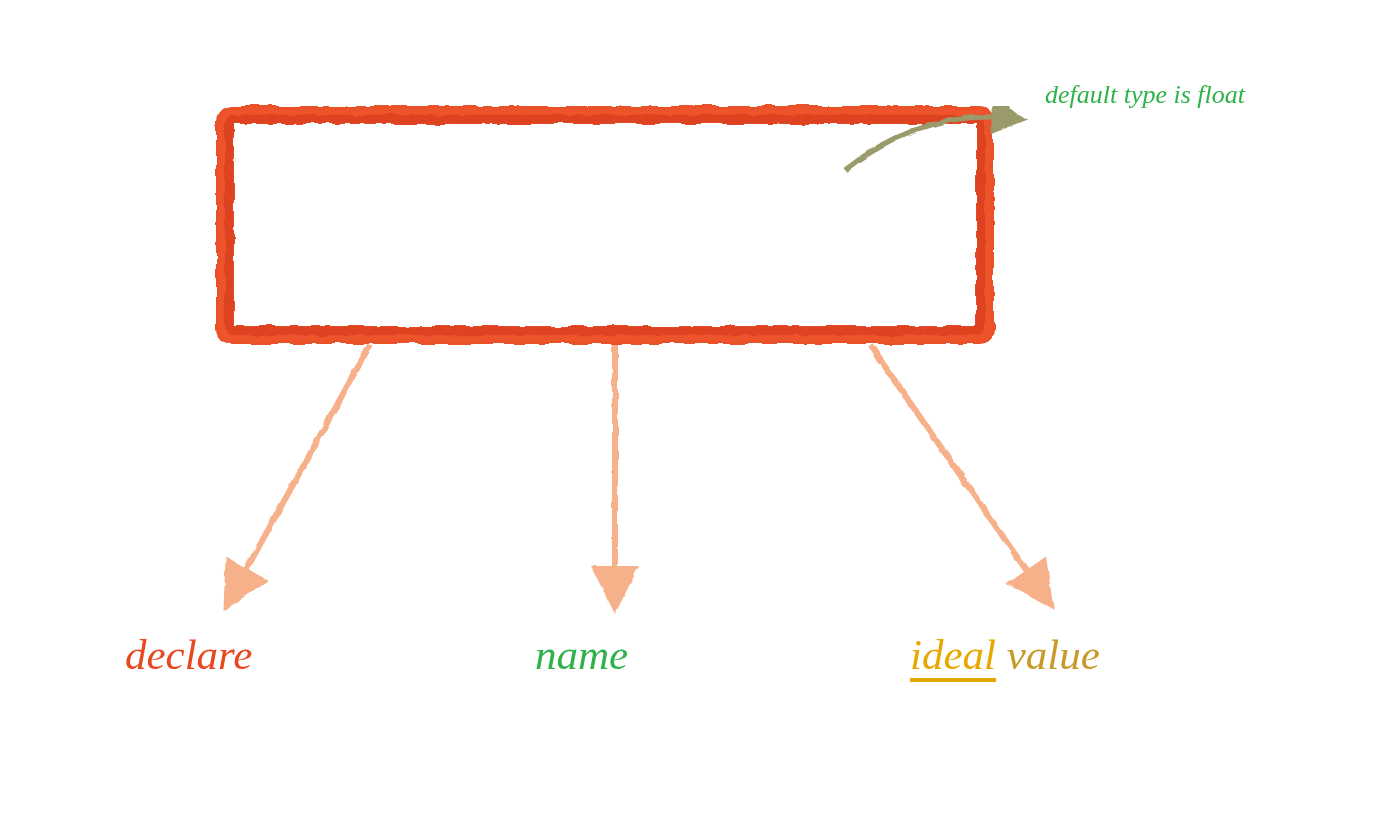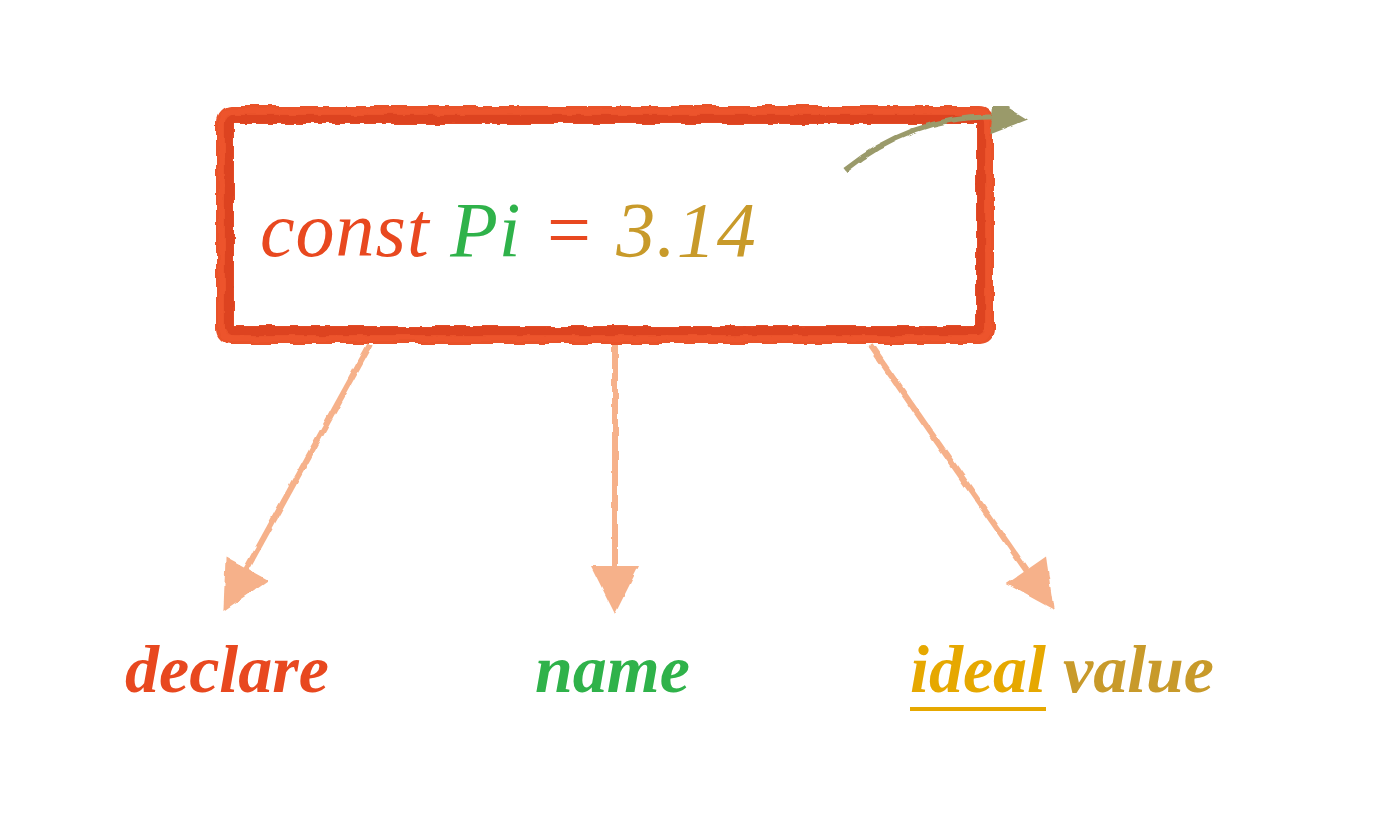--- a/index.html
+++ b/index.html
@@ -35,23 +35,22 @@
     letter-spacing: 1px;
   }
   .kw-const  { color: #e8481f; }
   .kw-name   { color: #2fb24a; }
   .kw-eq     { color: #e8481f; }
   .kw-value  { color: #c89a2a; }
 
   
   .ann {
     position: absolute;
-    font-size: 68px;
+    font-size: 43px;
     font-style: italic;
-    font-weight: bold;
   }
   .ann-declare { left: 125px; top: 630px; color:#e8481f; }
   .ann-name    { left: 535px; top: 630px; color:#2fb24a; }
   .ann-value   { left: 910px; top: 630px; white-space: nowrap; }
   .ideal       { color:#e6a800; border-bottom: 4px solid #e6a800; padding-bottom: 0px;}
   .value-word  { color:#c89a2a; }
 
   .sub-note {
     position: absolute;
     left: 940px;
@@ -113,33 +112,25 @@
       <line x1="615" y1="345" x2="615" y2="590" stroke="#f6b18a" stroke-width="6" marker-end="url(#arrow-peach)"></line>
 
       <line x1="870" y1="345" x2="1040" y2="590" stroke="#f6b18a" stroke-width="6" marker-end="url(#arrow-peach)"></line>
     </g>
 
     <g filter="url(#roughen2)">
       <path d="M 845 170 Q 920 110 1010 118" fill="none" stroke="#9a9a6a" stroke-width="5" marker-end="url(#arrow-olive)"></path>
     </g>
   </svg>
 
-  <div class="code-line">
-    <span class="kw-const">const</span>
-    <span> </span>
-    <span class="kw-name">Pi</span>
-    <span> </span>
-    <span class="kw-eq">=</span>
-    <span> </span>
-    <span class="kw-value">3.14</span>
-  </div>
 
   <div class="ann ann-declare">declare</div>
   <div class="ann ann-name">name</div>
   <div class="ann ann-value">
     <span class="ideal">ideal</span>
     <span> </span>
     <span class="value-word">value</span>
   </div>
 
 
+  <div class="top-note">default type is float</div>
 
 </div>
 
 </body></html>

